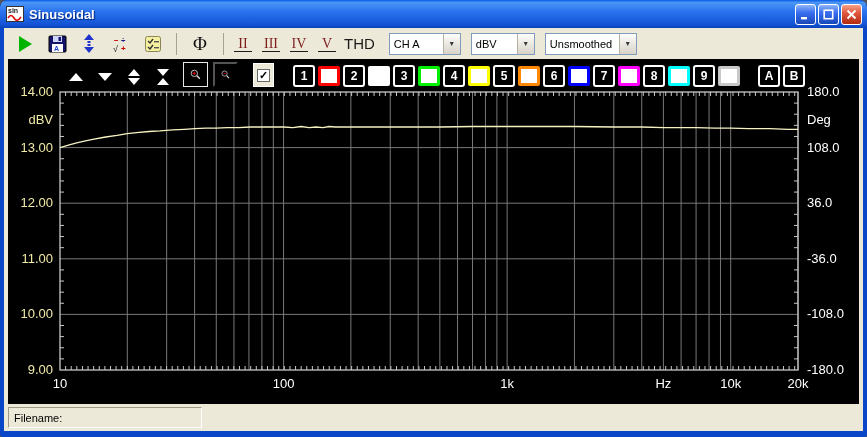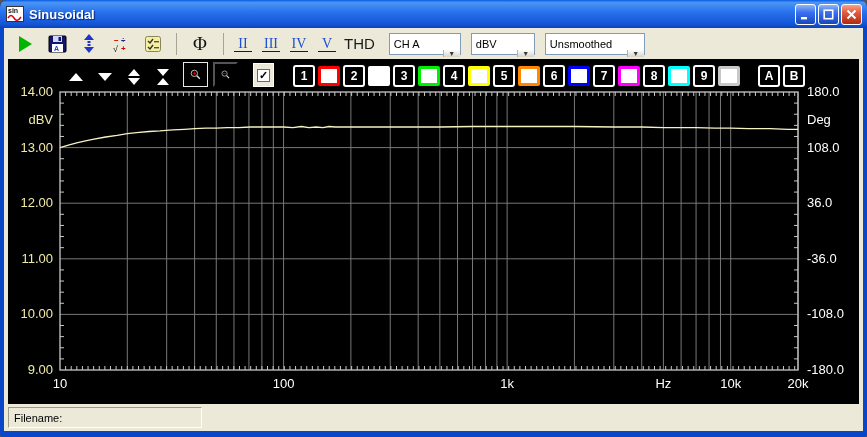--- a/index.html
+++ b/index.html
@@ -30,28 +30,28 @@
     position:absolute;top:28px;left:4px;width:859px;height:403px;
     background:#ECE9D8;
   }
   
   .toolbar{
     height:31px;display:flex;align-items:center;padding-left:8px;gap:6px;
   }
   .tbtn{width:26px;height:24px;display:flex;align-items:center;justify-content:center;background:transparent;border:0;padding:0;}
   .tsep{width:1px;height:22px;background:#a8a495;margin:0 4px;}
   .tri-play{width:0;height:0;border-top:8px solid transparent;border-bottom:8px solid transparent;border-left:13px solid #00b400;}
-  .harm{font-family:"Liberation Serif", serif;font-size:14px;color:#1d4ed8;
+  .harm{font-family:"Liberation Serif", serif;font-size:14px;color:#7f1d1d;
     border-bottom:1px solid #1a1a1a;padding:0 1px;line-height:15px;min-width:18px;text-align:center;}
   .thd{font-size:15px;color:#1a1a1a;margin:0 4px 0 2px;}
-  .dropdown{display:flex;align-items:stretch;height:22px;background:#fff;border:1px solid #7f9db9;margin-left:4px;flex-direction:column;}
+  .dropdown{display:flex;align-items:stretch;height:22px;background:#fff;border:1px solid #7f9db9;margin-left:4px;}
   .dd-text{font-size:11px;color:#000;padding:4px 3px 0 4px;}
   .dd-arrow{width:17px;margin-left:auto;background:linear-gradient(180deg,#fdfdfb,#d8d3c8);border-left:1px solid #b5b2a5;
     display:flex;align-items:center;justify-content:center;font-size:7px;color:#3b3b3b;}
-  .dd-ch{width:72px}.dd-unit{width:64px}.dd-smooth{width:100px}
+  .dd-ch{width:72px}.dd-unit{width:64px}.dd-smooth{width:92px}
   
   .black-panel{position:relative;margin-left:4px;width:851px;height:345px;background:#000;}
   .nav-arrows{position:absolute;left:60px;top:9px;display:flex;gap:13px;align-items:center;height:18px;}
   .tri-up{width:0;height:0;border-left:7px solid transparent;border-right:7px solid transparent;border-bottom:8px solid #fff;}
   .tri-dn{width:0;height:0;border-left:7px solid transparent;border-right:7px solid transparent;border-top:8px solid #fff;}
   .tri-sm-up{width:0;height:0;border-left:6px solid transparent;border-right:6px solid transparent;border-bottom:7px solid #fff;}
   .tri-sm-dn{width:0;height:0;border-left:6px solid transparent;border-right:6px solid transparent;border-top:7px solid #fff;}
   .stackv{display:flex;flex-direction:column;gap:2px;align-items:center;}
   .zoom-btns{position:absolute;left:175px;top:3px;display:flex;gap:5px;}
   .zbtn{width:25px;height:25px;background:#000;display:flex;align-items:center;justify-content:center;}

